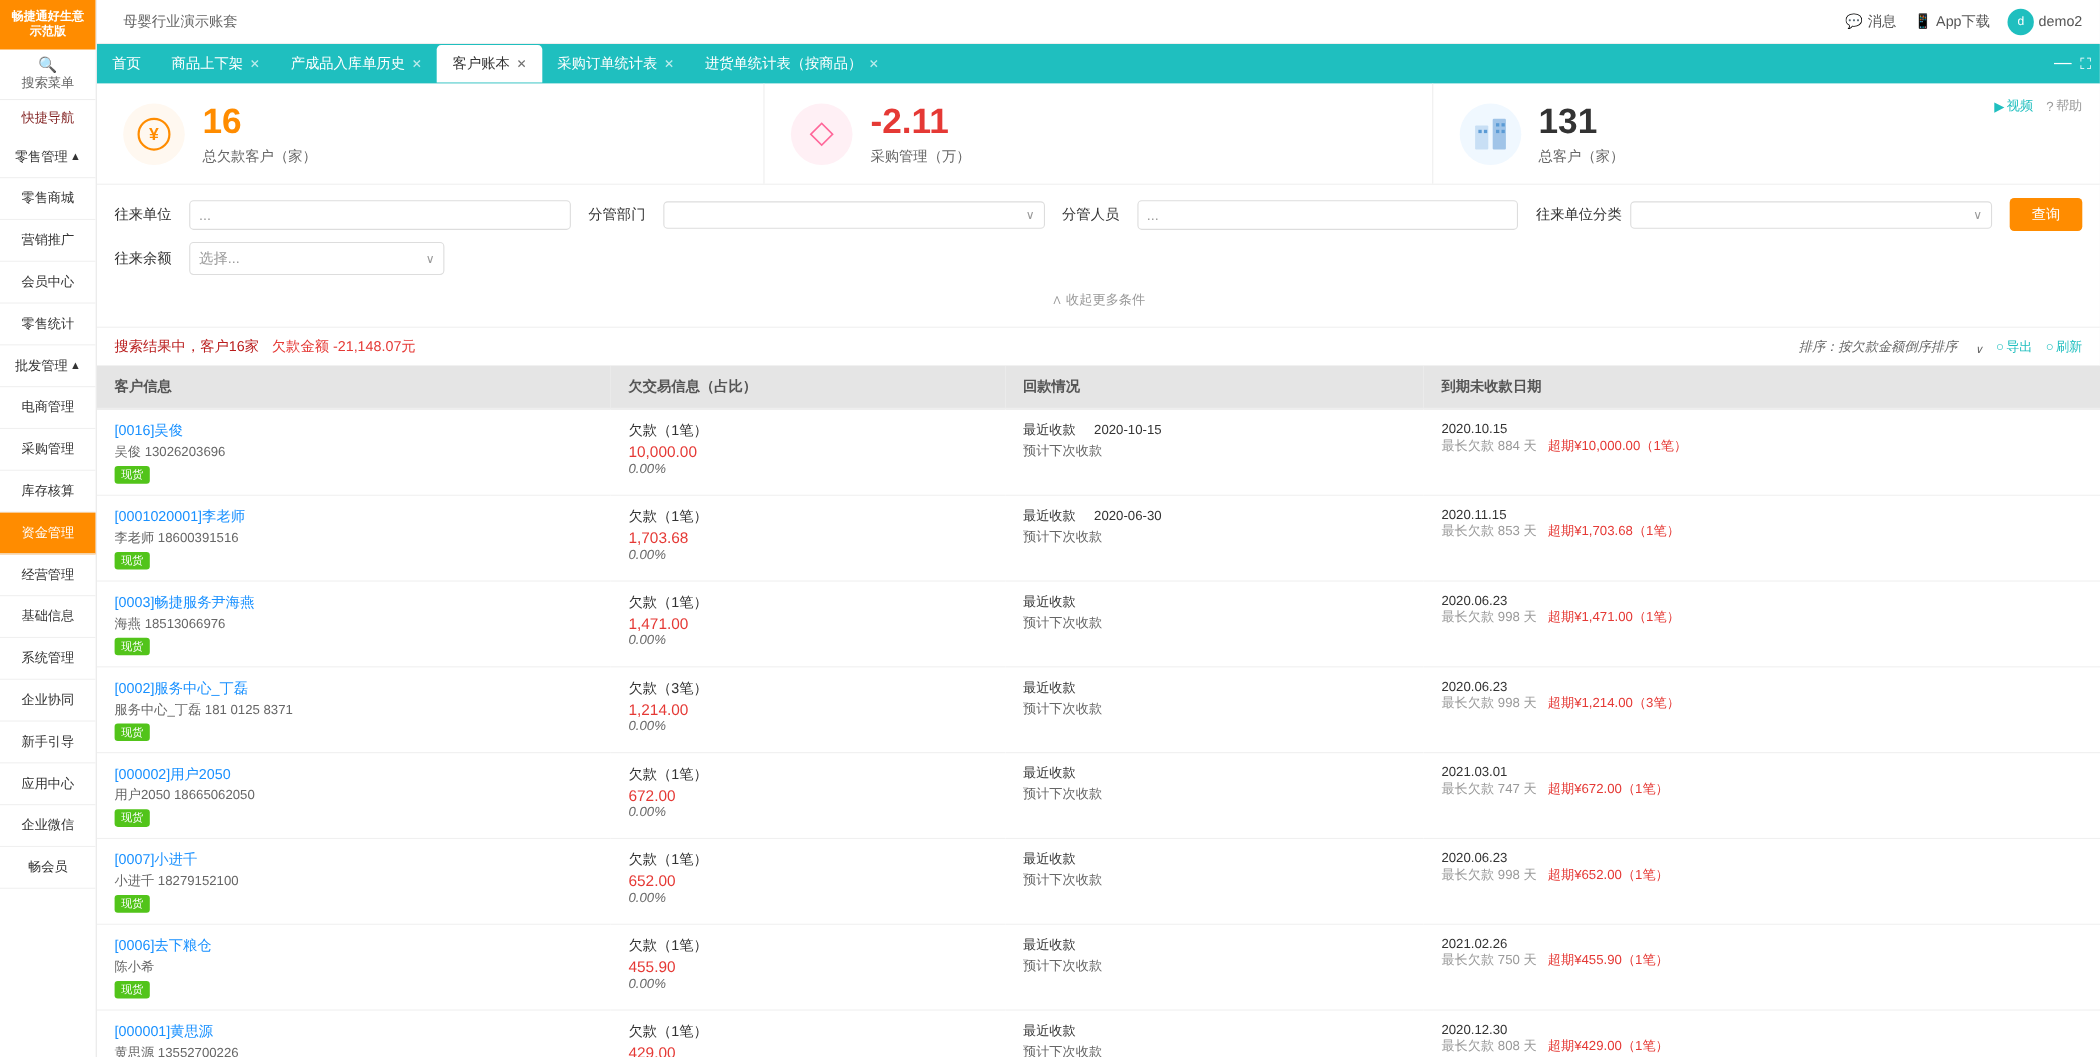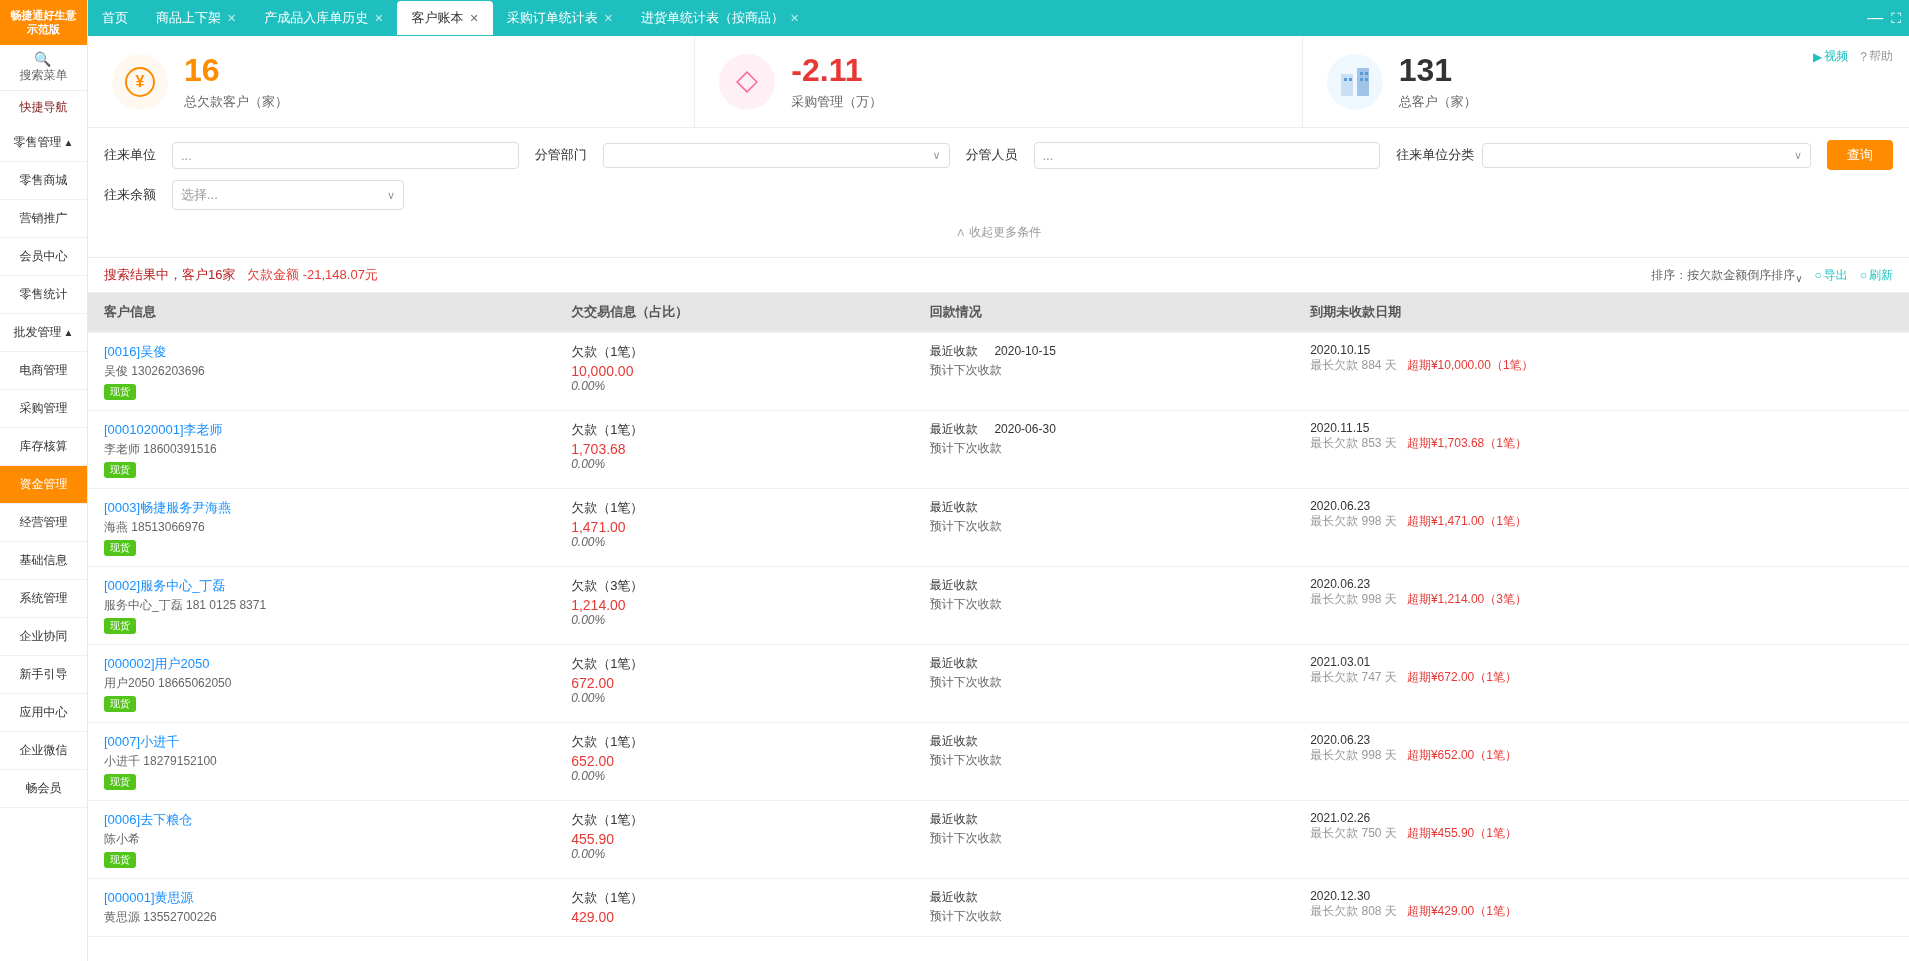--- a/index.html
+++ b/index.html
@@ -51,21 +51,21 @@
     .filter-select { flex: 1; border: 1px solid #ddd; border-radius: 4px; padding: 5px 8px; font-size: 13px; color: #333; display: flex; align-items: center; justify-content: space-between; background: #fff; cursor: pointer; }
     .chevron { color: #999; font-size: 11px; }
     .btn-query { background: #ff8c00; color: #fff; border: none; border-radius: 4px; padding: 6px 20px; font-size: 13px; cursor: pointer; white-space: nowrap; }
     .collapse-bar { text-align: center; color: #999; font-size: 12px; cursor: pointer; padding: 4px 0; }
 
     
     .results-bar { background: #fff; padding: 8px 16px; display: flex; align-items: center; justify-content: space-between; border-bottom: 1px solid #eee; }
     .results-info { font-size: 13px; color: #333; }
     .results-info span { color: #b91c1c; }
     .results-actions { display: flex; align-items: center; gap: 12px; font-size: 12px; color: #666; }
-    .results-sort { display: flex; align-items: flex-end; gap: 0; cursor: pointer; }
+    .results-sort { display: flex; align-items: flex-end; gap: 16px; cursor: pointer; font-style: italic; }
 
     
     .table-container { flex: 1; overflow-y: auto; background: #fff; }
     table { width: 100%; border-collapse: collapse; }
     thead tr { background: #e5e5e5; border-bottom: 2px solid #eee; }
     thead th { padding: 10px 16px; text-align: left; font-size: 13px; color: #555; font-weight: 600; white-space: nowrap; }
     tbody tr { border-bottom: 1px solid #f0f0f0; }
     tbody td { padding: 10px 16px; vertical-align: top; font-size: 13px; }
 
     .customer-name { color: #1890ff; cursor: pointer; font-size: 13px; }
@@ -159,20 +159,35 @@
   <div class="sidebar-item">
     <span>企业微信</span>
   </div>
   <div class="sidebar-item">
     <span>畅会员</span>
   </div>
 </div>
 
 <div class="main">
 
+  <div class="top-header">
+    <div style="flex:1;font-size:13px;color:#666;padding-left:8px;">母婴行业演示账套</div>
+    <div class="top-header-item">
+      <span>💬</span>
+      <span>消息</span>
+    </div>
+    <div class="top-header-item">
+      <span>📱</span>
+      <span>App下载</span>
+    </div>
+    <div class="top-header-item">
+      <span style="width:24px;height:24px;background:#1fbfbf;border-radius:50%;display:inline-flex;align-items:center;justify-content:center;color:#fff;font-size:11px;">d</span>
+      <span>demo2</span>
+    </div>
+  </div>
 
   <div class="tab-bar">
     <div class="tab">
       <span>首页</span>
     </div>
     <div class="tab">
       <span>商品上下架</span>
       <span class="close-x">✕</span>
     </div>
     <div class="tab">

